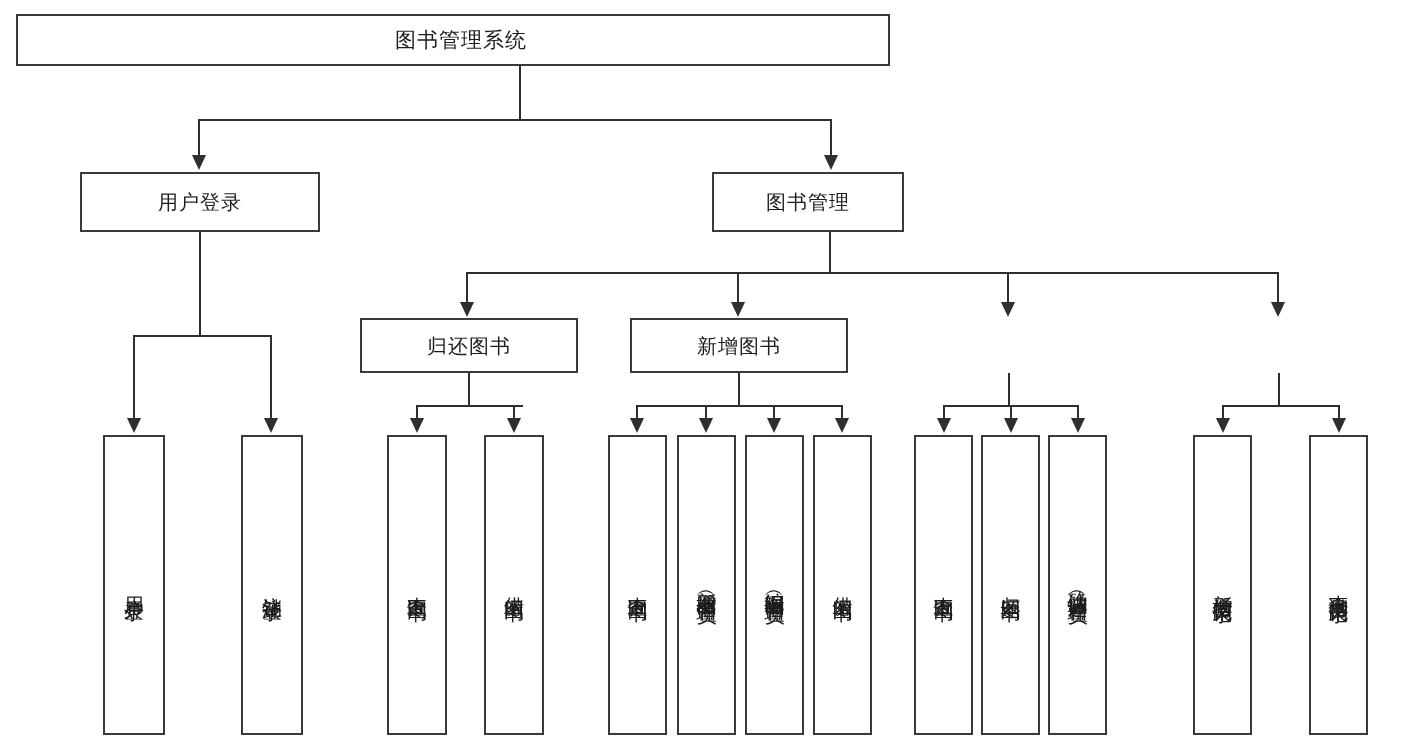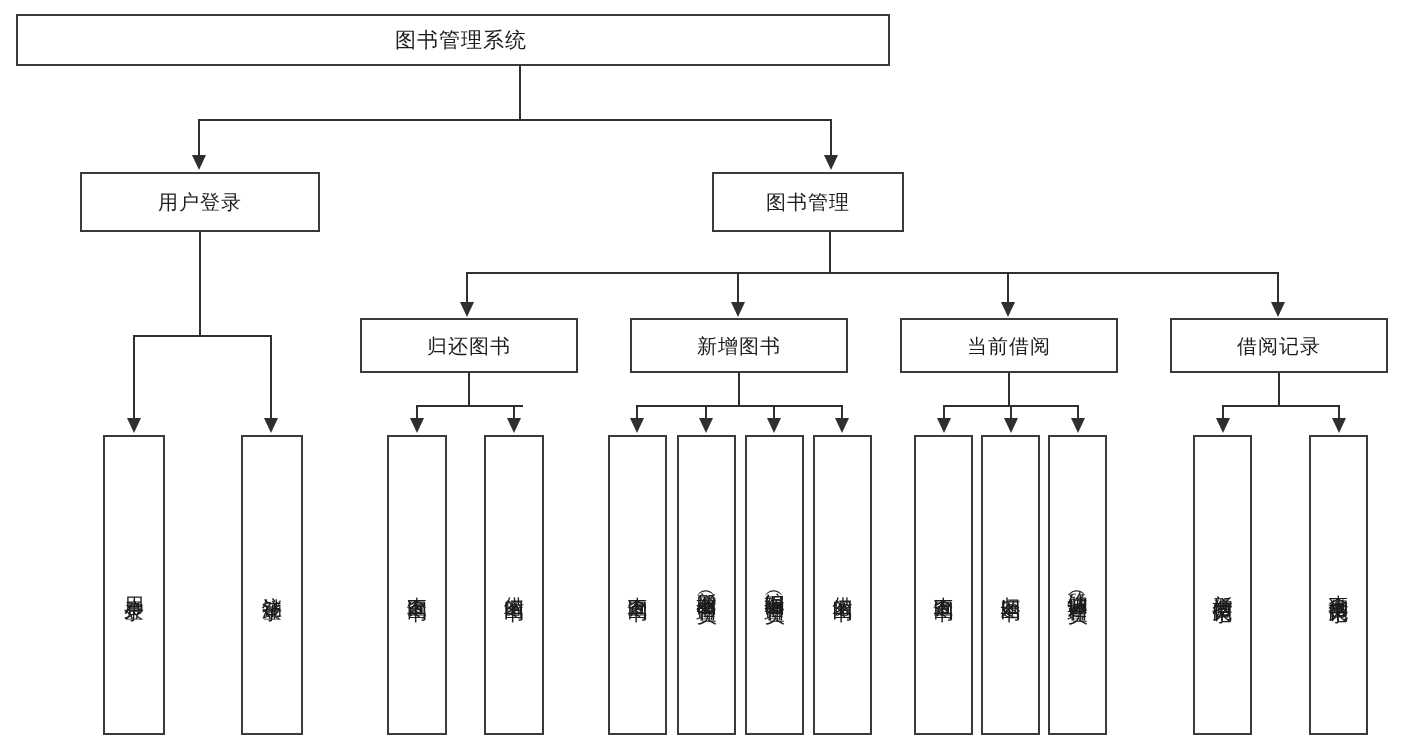--- a/index.html
+++ b/index.html
@@ -122,26 +122,20 @@
   <div class="arrow" style="left:1001px; top:302px;"></div>
   <div class="edge v" style="left:1277px; top:272px; height:32px;"></div>
   <div class="arrow" style="left:1271px; top:302px;"></div>
 
   <div class="node lvl3" style="left:360px; top:318px; width:218px; height:55px;">
     <span class="htext">归还图书</span>
   </div>
   <div class="node lvl3" style="left:630px; top:318px; width:218px; height:55px;">
     <span class="htext">新增图书</span>
   </div>
-  <div class="node lvl3" style="left:900px; top:318px; width:218px; height:55px;">
-    <span class="htext">当前借阅</span>
-  </div>
-  <div class="node lvl3" style="left:1170px; top:318px; width:218px; height:55px;">
-    <span class="htext">借阅记录</span>
-  </div>
 
   <div class="edge v" style="left:468px; top:373px; width:2px; height:33px;"></div>
   <div class="edge h" style="left:416px; top:405px; width:107px;"></div>
   <div class="edge v" style="left:416px; top:405px; height:15px;"></div>
   <div class="arrow" style="left:410px; top:418px;"></div>
   <div class="edge v" style="left:513px; top:405px; height:15px;"></div>
   <div class="arrow" style="left:507px; top:418px;"></div>
 
   <div class="edge v" style="left:738px; top:373px; height:33px;"></div>
   <div class="edge h" style="left:636px; top:405px; width:207px;"></div>

